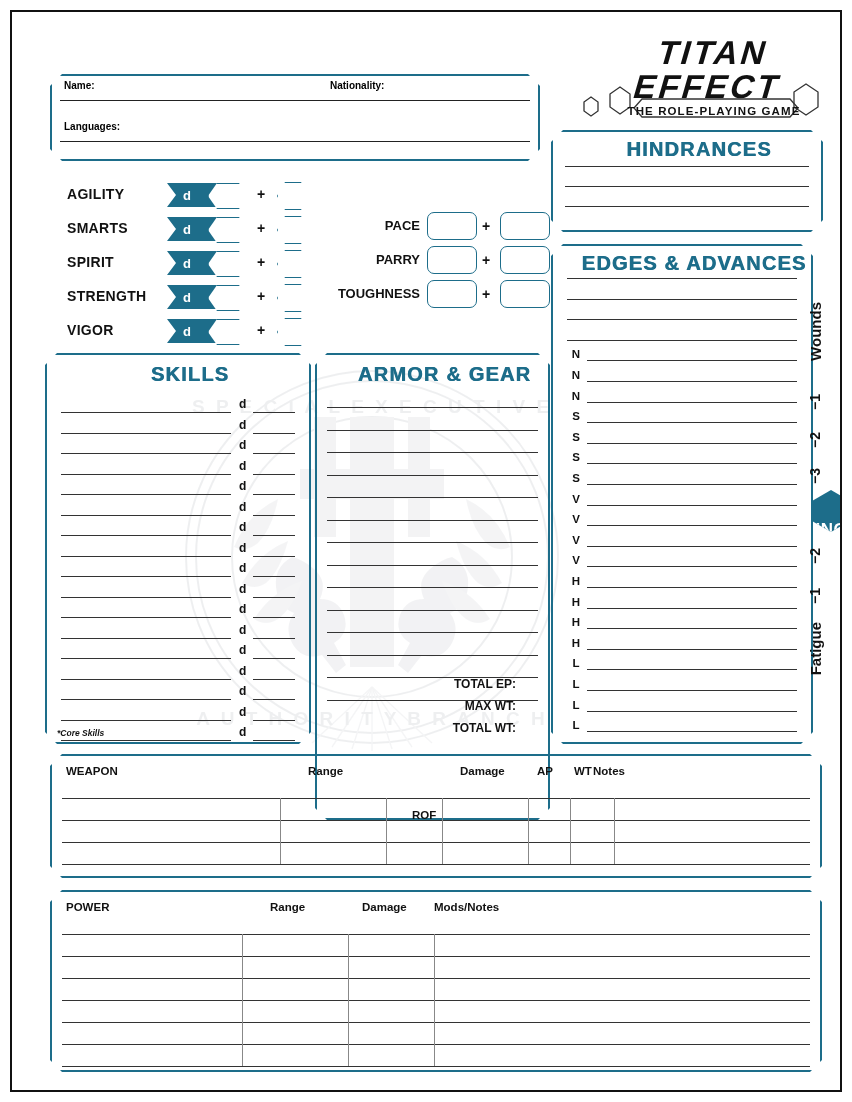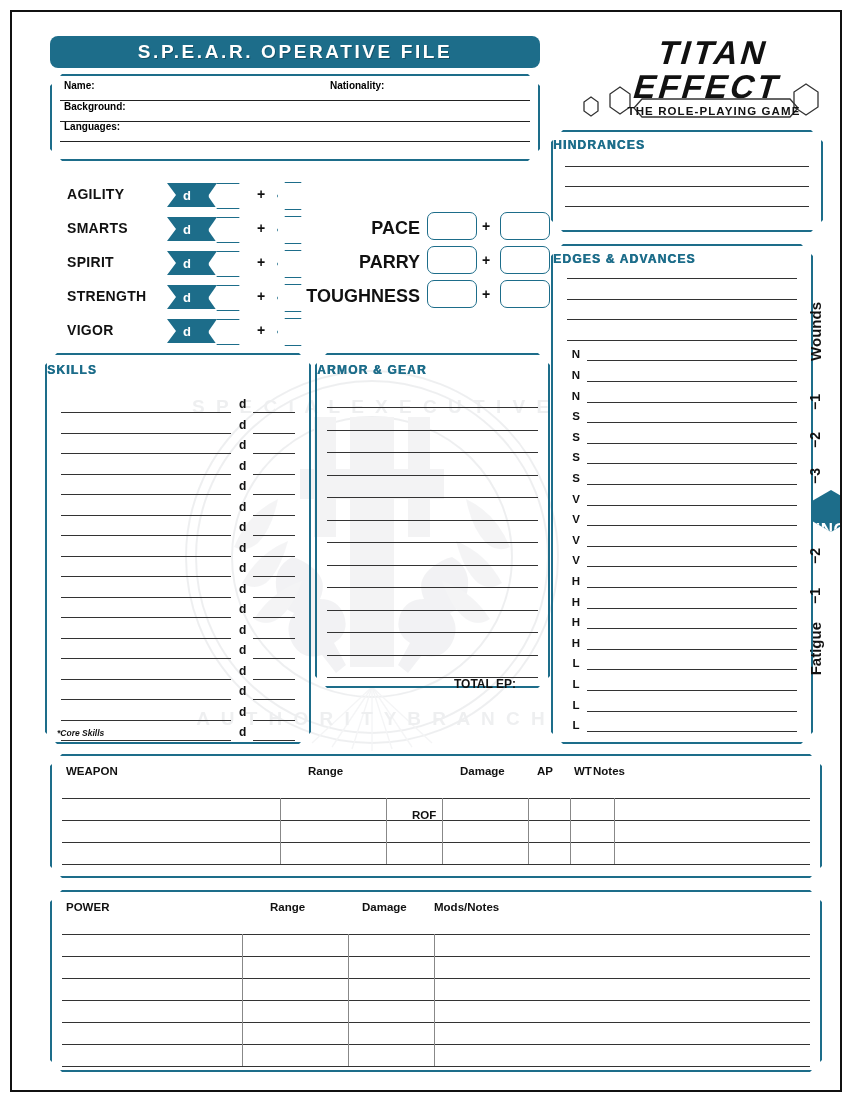--- a/index.html
+++ b/index.html
@@ -33,25 +33,27 @@
   }
   .panel{
     position:absolute;
     box-sizing:border-box;
     border:2px solid #1d6d8a;
     background:rgba(255,255,255,0.0);
     clip-path:polygon(12px 0,calc(100% - 12px) 0,100% 12px,100% calc(100% - 12px),calc(100% - 12px) 100%,12px 100%,0 calc(100% - 12px),0 12px);
     z-index:2;
   }
   .panel-title{
+    text-align:center;
     font-weight:bold;
     color:#1d6d8a;
     letter-spacing:1.2px;
-    font-size:12px;
+    font-size:20px;
     text-shadow:0.6px 0 0 #1d6d8a;
+    margin-left:24px;
   }
 
   
   #banner{
     position:absolute;left:38px;top:24px;width:490px;height:32px;
     background:#1d6d8a;border-radius:8px;z-index:3;
     display:flex;align-items:center;justify-content:center;
   }
   #banner .t{
     color:#fff;font-weight:bold;font-size:19px;letter-spacing:2.6px;
@@ -87,36 +89,36 @@
   }
   .hexbox{
     position:absolute;width:32px;height:26px;background:#fff;
     border:1.8px solid #1d6d8a;
     clip-path:polygon(8px 0,24px 0,32px 50%,24px 100%,8px 100%,0 50%);
   }
   .plus{position:absolute;font-weight:bold;font-size:14px;color:#111;top:4px;}
 
   
   .dv-row{position:absolute;height:28px;}
-  .dv-name{position:absolute;right:0;top:6px;font-weight:bold;font-size:18px;color:#111;}
+  .dv-name{position:absolute;right:0;top:6px;font-weight:bold;font-size:13px;color:#111;}
   .dv-box{
     position:absolute;width:48px;height:26px;background:#fff;
     border:1.8px solid #1d6d8a;border-radius:7px;
   }
 
   
   #skills{left:33px;top:341px;width:266px;height:391px;}
   .sk-row{position:absolute;height:22px;}
   .sk-line{position:absolute;left:0;width:170px;bottom:0;border-bottom:1.5px solid #333;}
   .sk-d{position:absolute;left:178px;bottom:2px;font-weight:bold;font-size:12px;color:#111;}
   .sk-line2{position:absolute;left:192px;width:42px;bottom:0;border-bottom:1.5px solid #333;}
   #skills .note{position:absolute;left:10px;bottom:4px;font-size:8.5px;font-style:italic;font-weight:bold;color:#111;}
 
   
-  #armor{left:303px;top:341px;width:235px;height:335px;}
+  #armor{left:303px;top:341px;width:235px;height:467px;}
   .ag-line{position:absolute;left:10px;right:10px;border-bottom:1.5px solid #333;}
   .ag-tot{position:absolute;right:32px;font-weight:bold;font-size:12px;color:#111;}
 
   
   #hindrances{left:539px;top:118px;width:272px;height:102px;}
   .hd-line{position:absolute;left:12px;right:12px;border-bottom:1.5px solid #333;}
 
   
   #edges{left:539px;top:232px;width:262px;height:500px;}
   .ed-line{position:absolute;left:14px;right:14px;border-bottom:1.5px solid #333;}
@@ -195,23 +197,20 @@
         <path d="M200 330 L220 392"></path>
           <path d="M200 330 L240 390"></path>
         <path d="M200 330 L260 386"></path>
       </g>
       <g fill="#c9ccd1" font-family="Liberation Sans, sans-serif" font-size="19" font-weight="bold" letter-spacing="3">
         <text x="200" y="56" text-anchor="middle">S P E C I A L   E X E C U T I V E</text>
         <text x="200" y="368" text-anchor="middle">A U T H O R I T Y   B R A N C H</text>
       </g>
     </svg>
 
-    <div id="banner">
-      <div class="t">S.P.E.A.R. OPERATIVE FILE</div>
-    </div>
 
     <div id="logo">
       <svg width="290" height="92" viewBox="0 0 290 92">
         <g font-family="Liberation Sans, sans-serif" font-weight="bold" fill="#111">
           <text x="146" y="34" text-anchor="middle" font-size="33" letter-spacing="3" transform="skewX(-16) translate(22,0)">TITAN</text>
           <text x="150" y="68" text-anchor="middle" font-size="33" letter-spacing="3" transform="skewX(-16) translate(22,0)">EFFECT</text>
         </g>
         <g fill="none" stroke="#333" stroke-width="1.3">
           <path d="M58 64 l10 -7 l10 7 l0 13 l-10 7 l-10 -7 z"></path>
           <path d="M32 72 l7 -5 l7 5 l0 9 l-7 5 l-7 -5 z"></path>
@@ -219,24 +218,20 @@
           <path d="M82 78 l8 -9 l148 0 l8 9 l-8 9 l-148 0 z"></path>
         </g>
         <text x="162" y="85" text-anchor="middle" font-family="Liberation Sans, sans-serif" font-size="11.5" font-weight="bold" letter-spacing="1.1" fill="#111">THE ROLE-PLAYING GAME</text>
       </svg>
     </div>
 
     <div class="panel" id="identity">
       <div class="row" style="top:3px;">
         <div class="lbl" style="left:4px;">Name:</div>
         <div class="lbl" style="left:270px;">Nationality:</div>
-        <div class="ul"></div>
-      </div>
-      <div class="row" style="top:24px;">
-        <div class="lbl" style="left:4px;">Background:</div>
         <div class="ul"></div>
       </div>
       <div class="row" style="top:44px;">
         <div class="lbl" style="left:4px;">Languages:</div>
         <div class="ul"></div>
       </div>
     </div>
 
     <div id="attrs">
         <div class="attr-row" style="left: 55px; top: 170px; width: 230px;">

